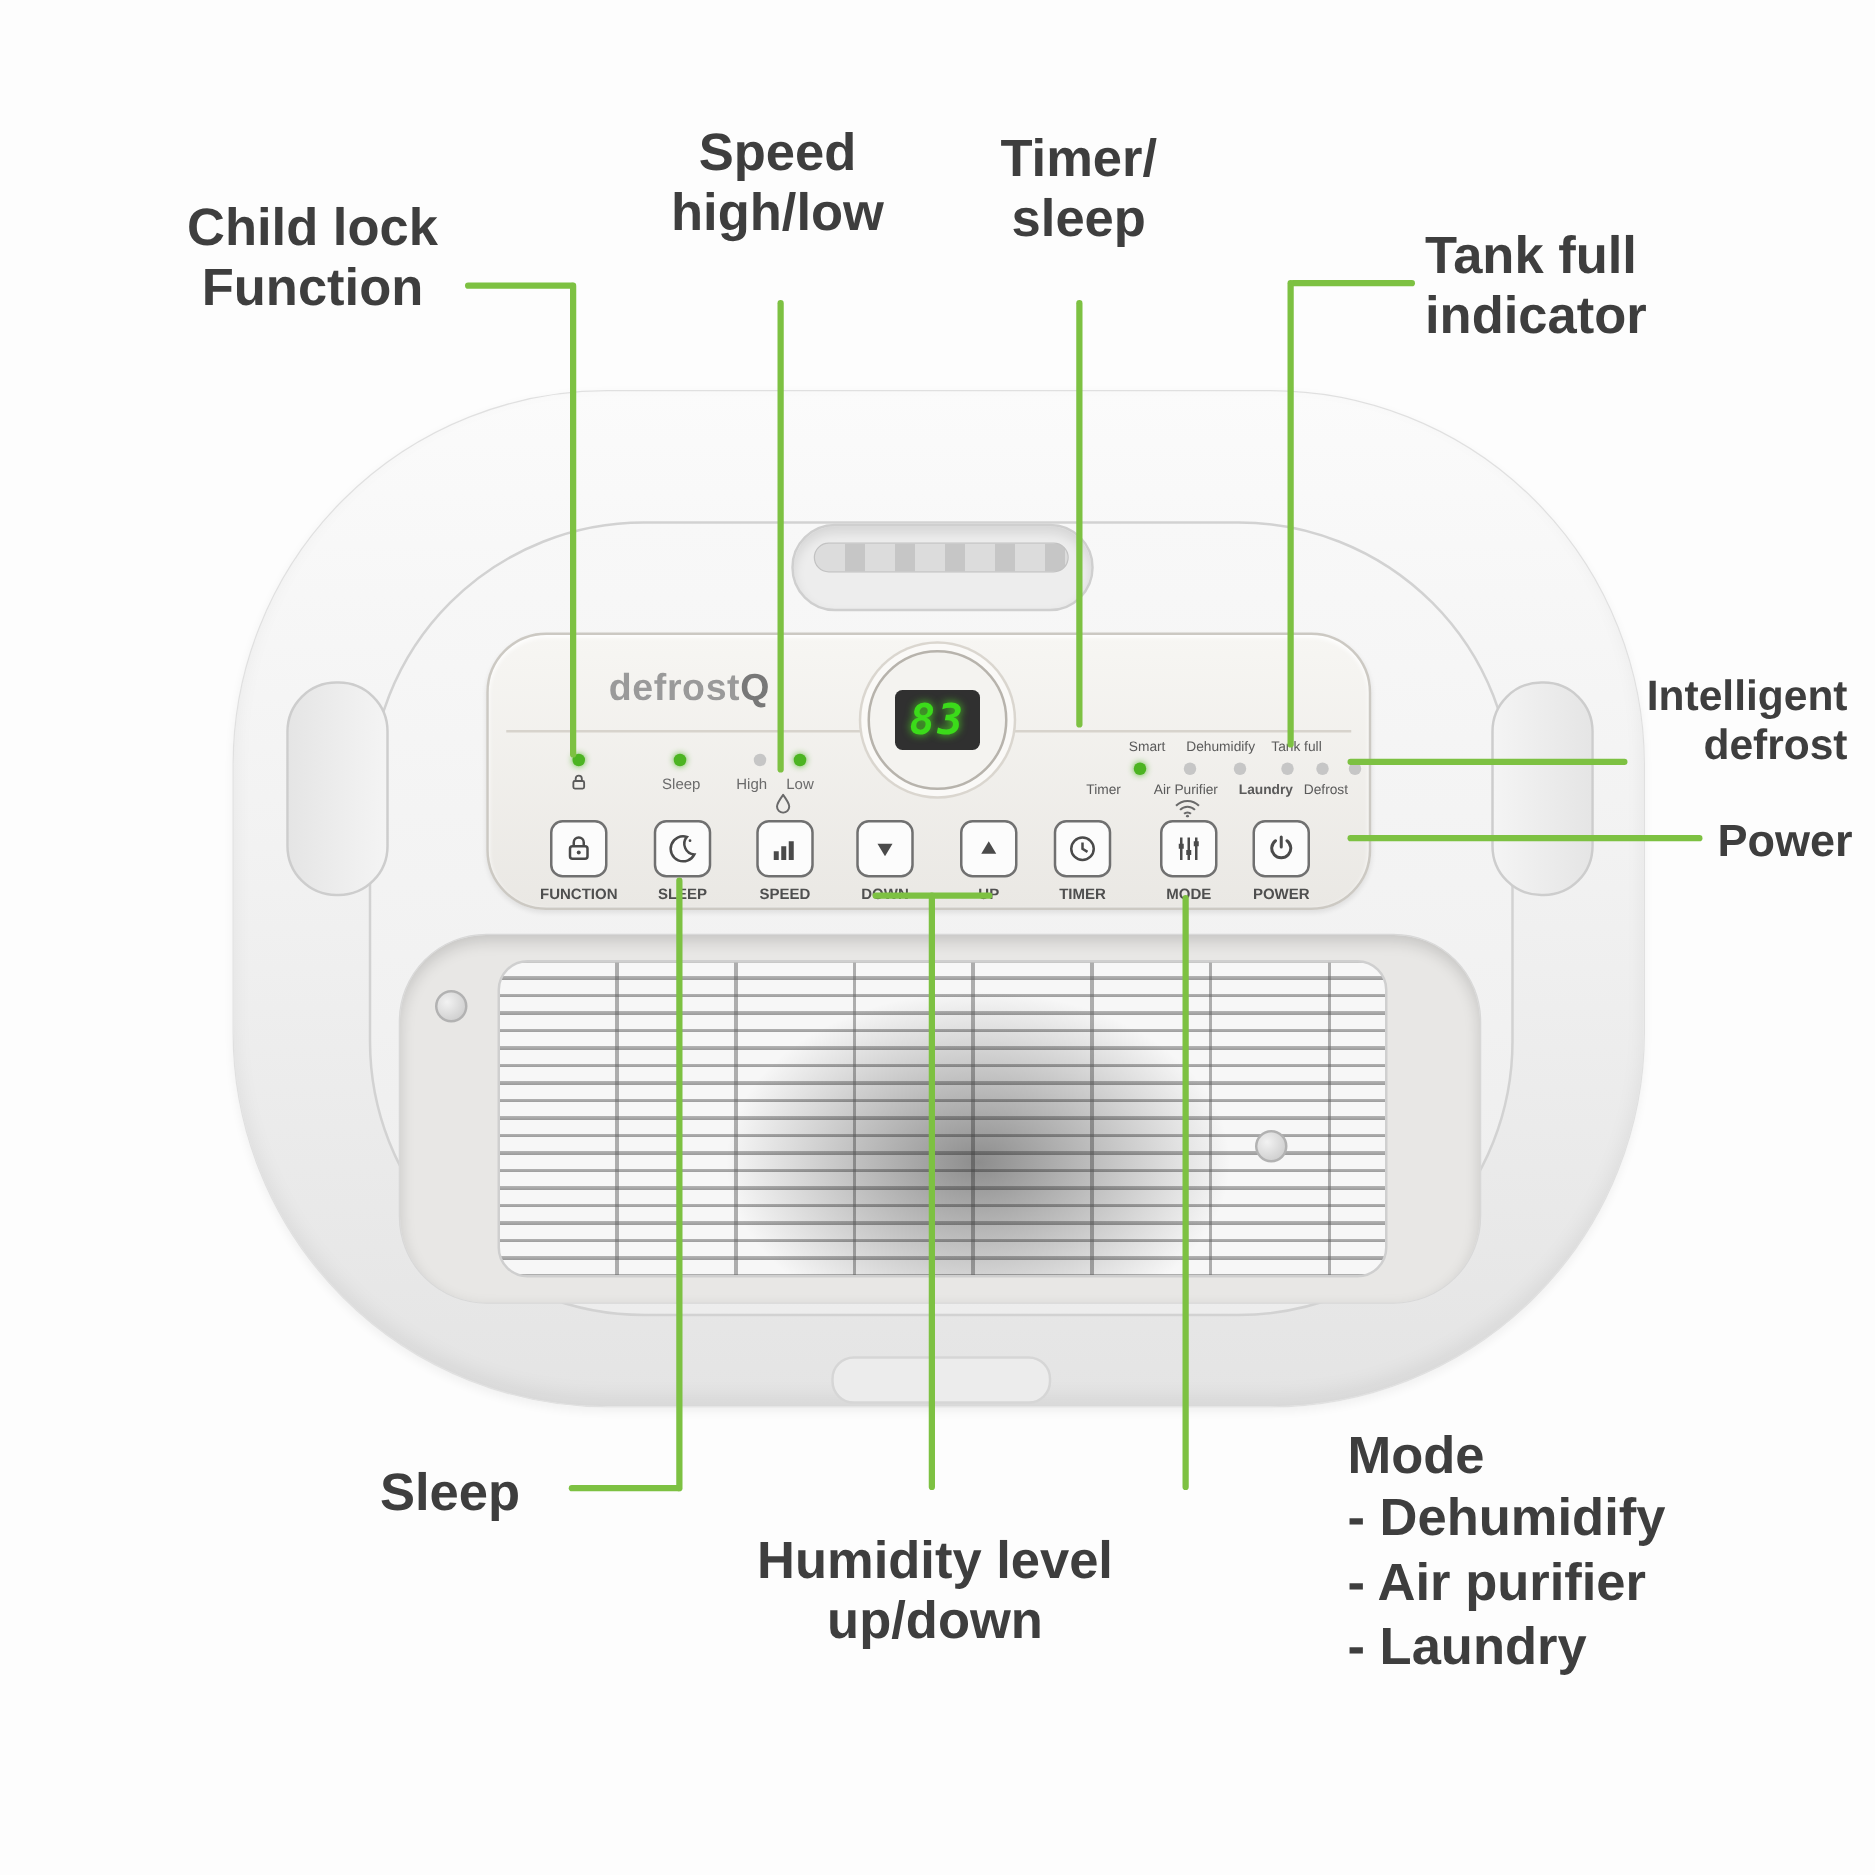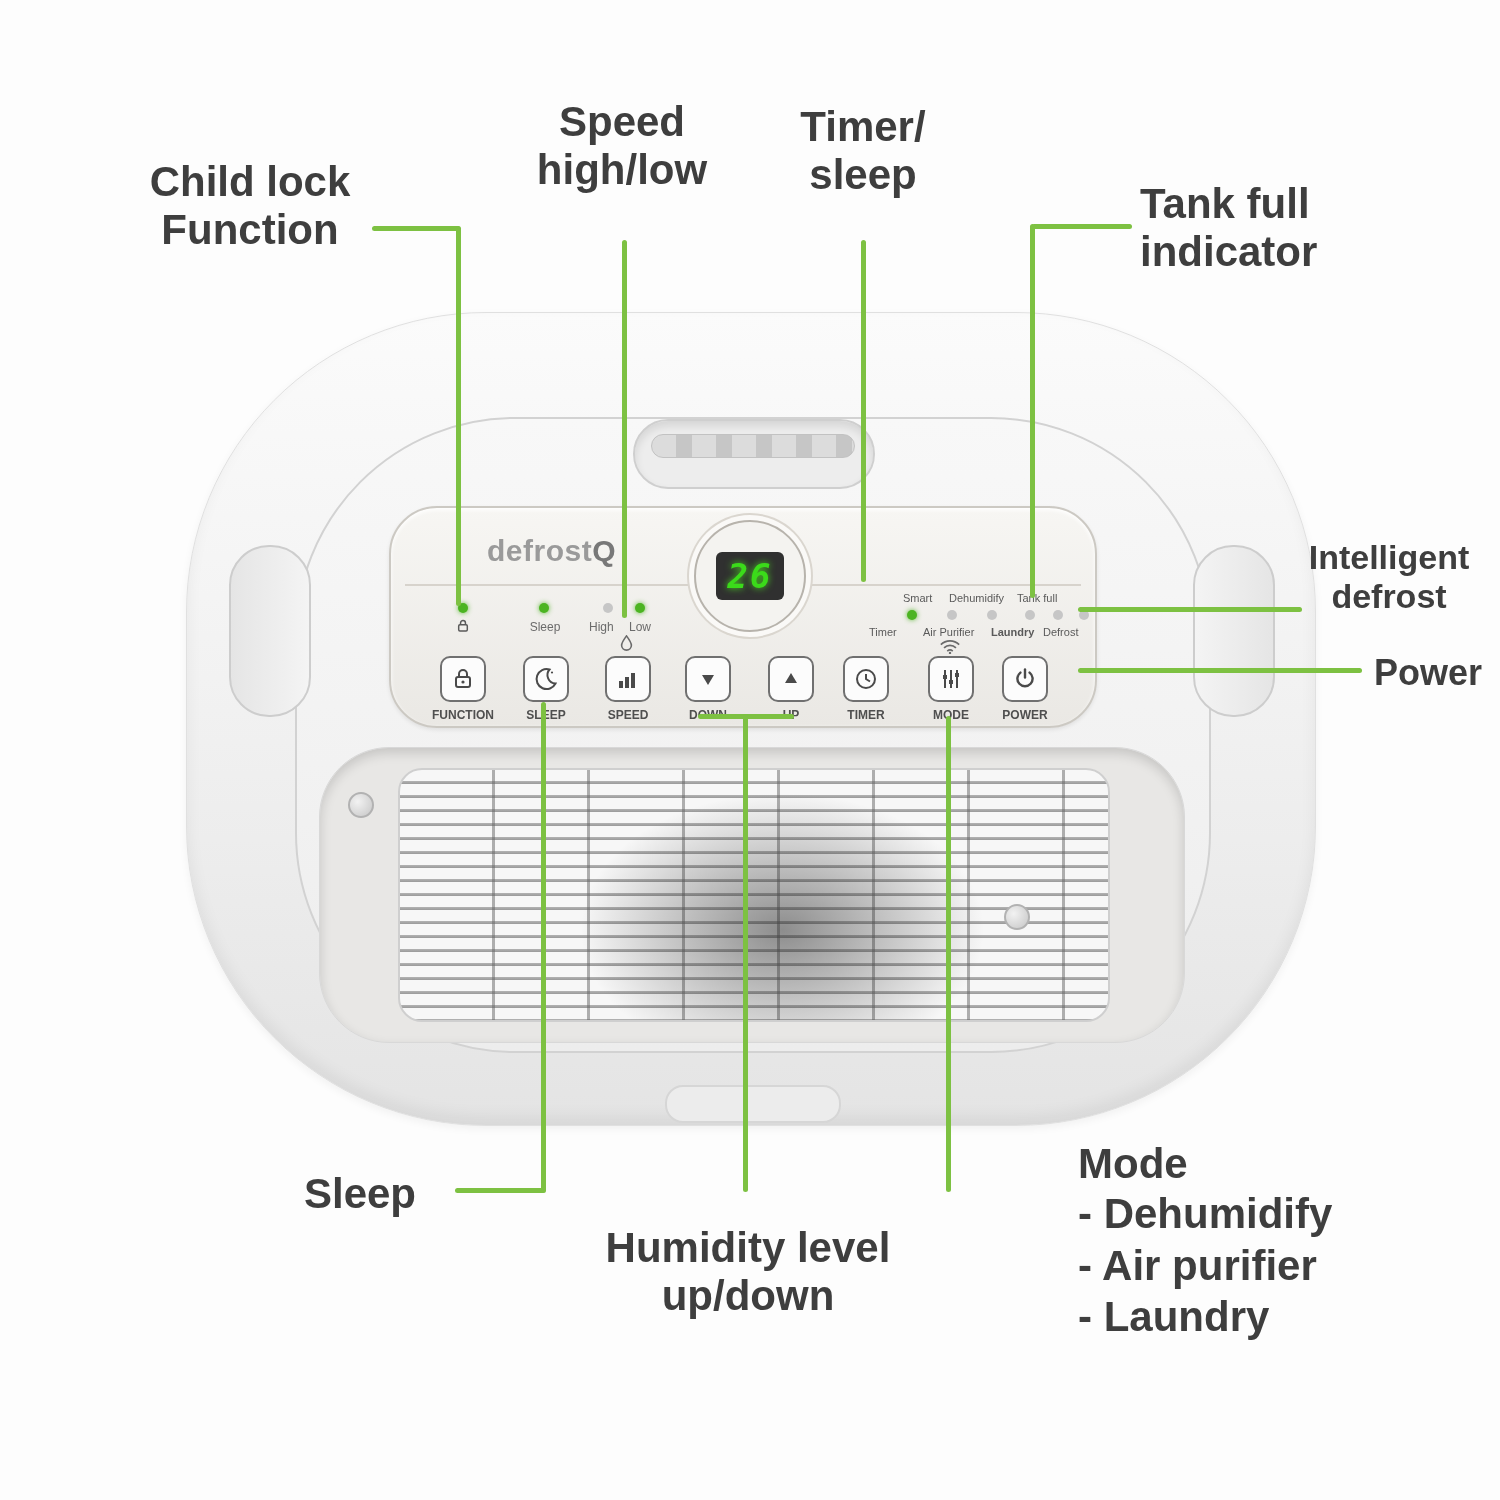--- a/index.html
+++ b/index.html
@@ -103,21 +103,21 @@
     background:radial-gradient(circle at 35% 35%, #f2f2f2, #c6c6c6);
     border:2px solid #b2b2b2;
   }
   
   .aline{position:absolute;background:var(--green);border-radius:3px;z-index:5;}
   .callout{
     position:absolute;z-index:6;font-weight:bold;color:var(--label-text);
     font-size:42px;line-height:1.15;text-align:center;
   }
   .callout.left-align{text-align:left;}
-  .callout.right-align{}
+  .callout.right-align{text-align:right;}
   .callout.small{font-size:34px;}
   .callout.power-size{font-size:36px;}
   .mode-items div{line-height:1.22;}
   svg{display:block;}
 </style>
 </head>
 <body>
 
 <div class="stage">
 
@@ -130,21 +130,21 @@
     <div class="side-handle right"></div>
     <div class="notch"></div>
 
     <div class="panel">
       <div class="panel-divider"></div>
 
       <div class="brand"><span>defrost</span><span class="q">Q</span></div>
 
       <div class="display-ring">
         <div class="display-screen">
-          <span class="digits">26</span>
+          <span class="digits">83</span>
         </div>
       </div>
 
       <div class="led on" style="left:67px;top:95px;"></div>
       <div class="mini-icon" style="left:64px;top:110px;">
         <svg width="16" height="16" viewBox="0 0 26 26">
             <rect x="6" y="11" width="14" height="10" rx="2" fill="none" stroke="#5a5a5a" stroke-width="2.4"></rect>
             <path d="M9 11 V8 a4 4 0 0 1 8 0 v3" fill="none" stroke="#5a5a5a" stroke-width="2.4"></path>
           </svg>
       </div>

